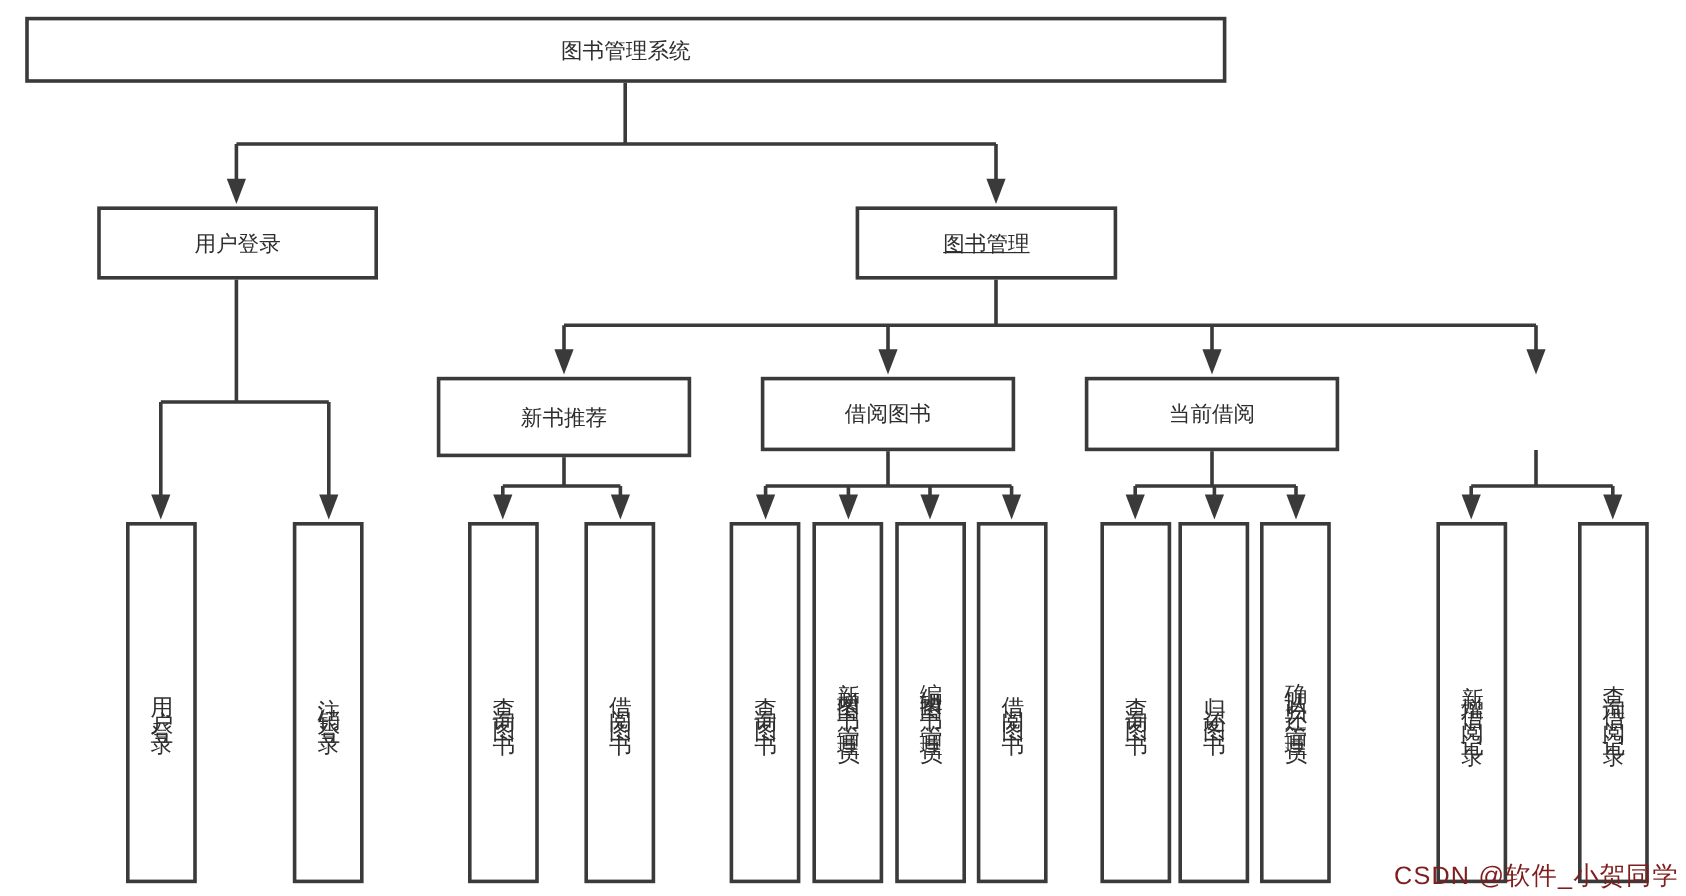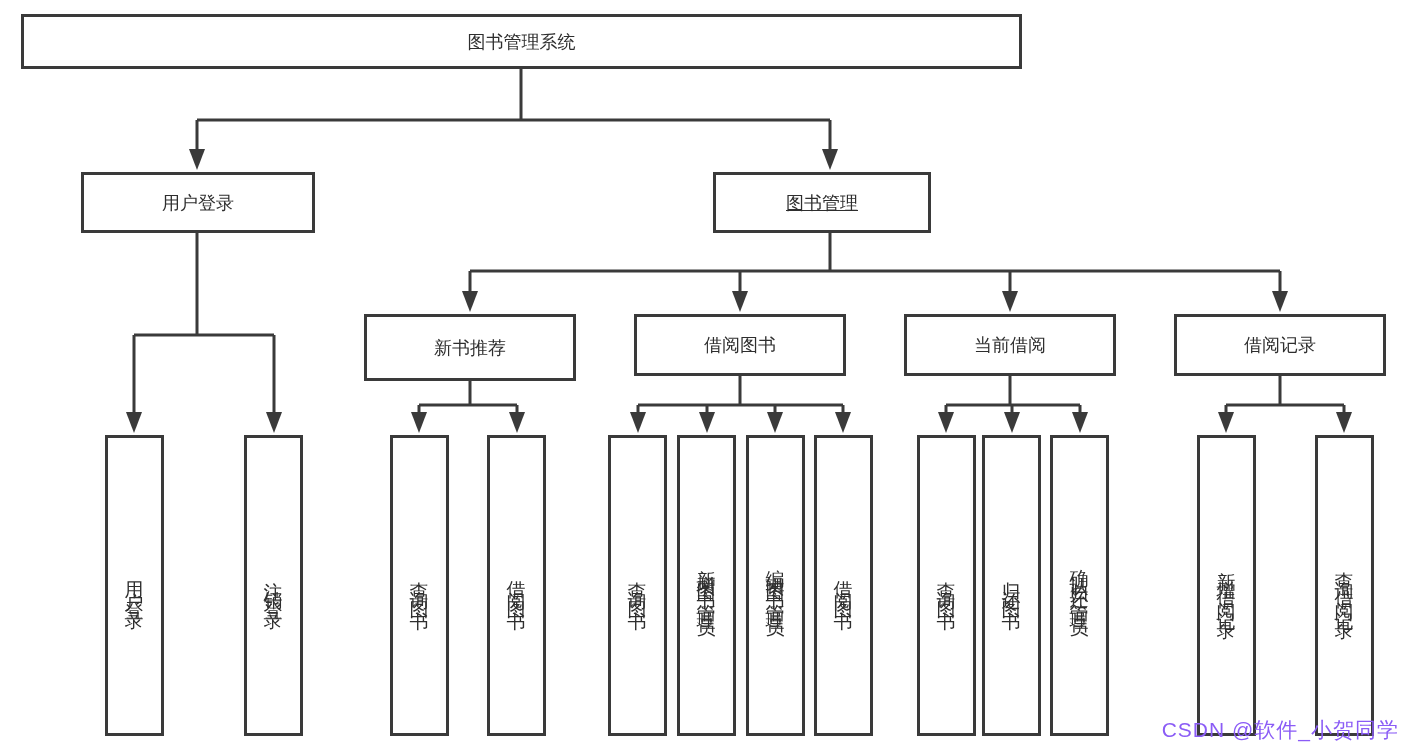--- a/index.html
+++ b/index.html
@@ -42,21 +42,21 @@
     text-orientation: mixed;
     font-size: 19px;
     letter-spacing: 10px;
   }
   .vbox.long { letter-spacing: 7px; }
   .watermark {
     position: absolute;
     top: 716px;
     right: 6px;
     font-size: 21px;
-    color: #8b5cf6;
+    color: #7f1d1d;
     letter-spacing: 1px;
     z-index: 5;
     white-space: nowrap;
   }
 </style>
 </head>
 <body>
 
 <div class="canvas">
 
@@ -119,21 +119,20 @@
   </svg>
 
   <div class="box root" style="left:21px; top:14px; width:1001px; height:55px;">图书管理系统</div>
 
   <div class="box" style="left:81px; top:172px; width:234px; height:61px;">用户登录</div>
   <div class="box" style="left:713px; top:172px; width:218px; height:61px;text-decoration:underline;">图书管理</div>
 
   <div class="box" style="left:364px; top:314px; width:212px; height:67px;">新书推荐</div>
   <div class="box" style="left:634px; top:314px; width:212px; height:62px;">借阅图书</div>
   <div class="box" style="left:904px; top:314px; width:212px; height:62px;">当前借阅</div>
-  <div class="box" style="left:1174px; top:314px; width:212px; height:62px;">借阅记录</div>
 
   <div class="box vbox" style="left:105px; top:435px; width:59px; height:301px;">用户登录</div>
   <div class="box vbox" style="left:244px; top:435px; width:59px; height:301px;">注销登录</div>
 
   <div class="box vbox" style="left:390px; top:435px; width:59px; height:301px;">查询图书</div>
   <div class="box vbox" style="left:487px; top:435px; width:59px; height:301px;">借阅图书</div>
 
   <div class="box vbox" style="left:608px; top:435px; width:59px; height:301px;">查询图书</div>
   <div class="box vbox long" style="left:677px; top:435px; width:59px; height:301px;">新增图书（管理员）</div>
   <div class="box vbox long" style="left:746px; top:435px; width:59px; height:301px;">编辑图书（管理员）</div>

